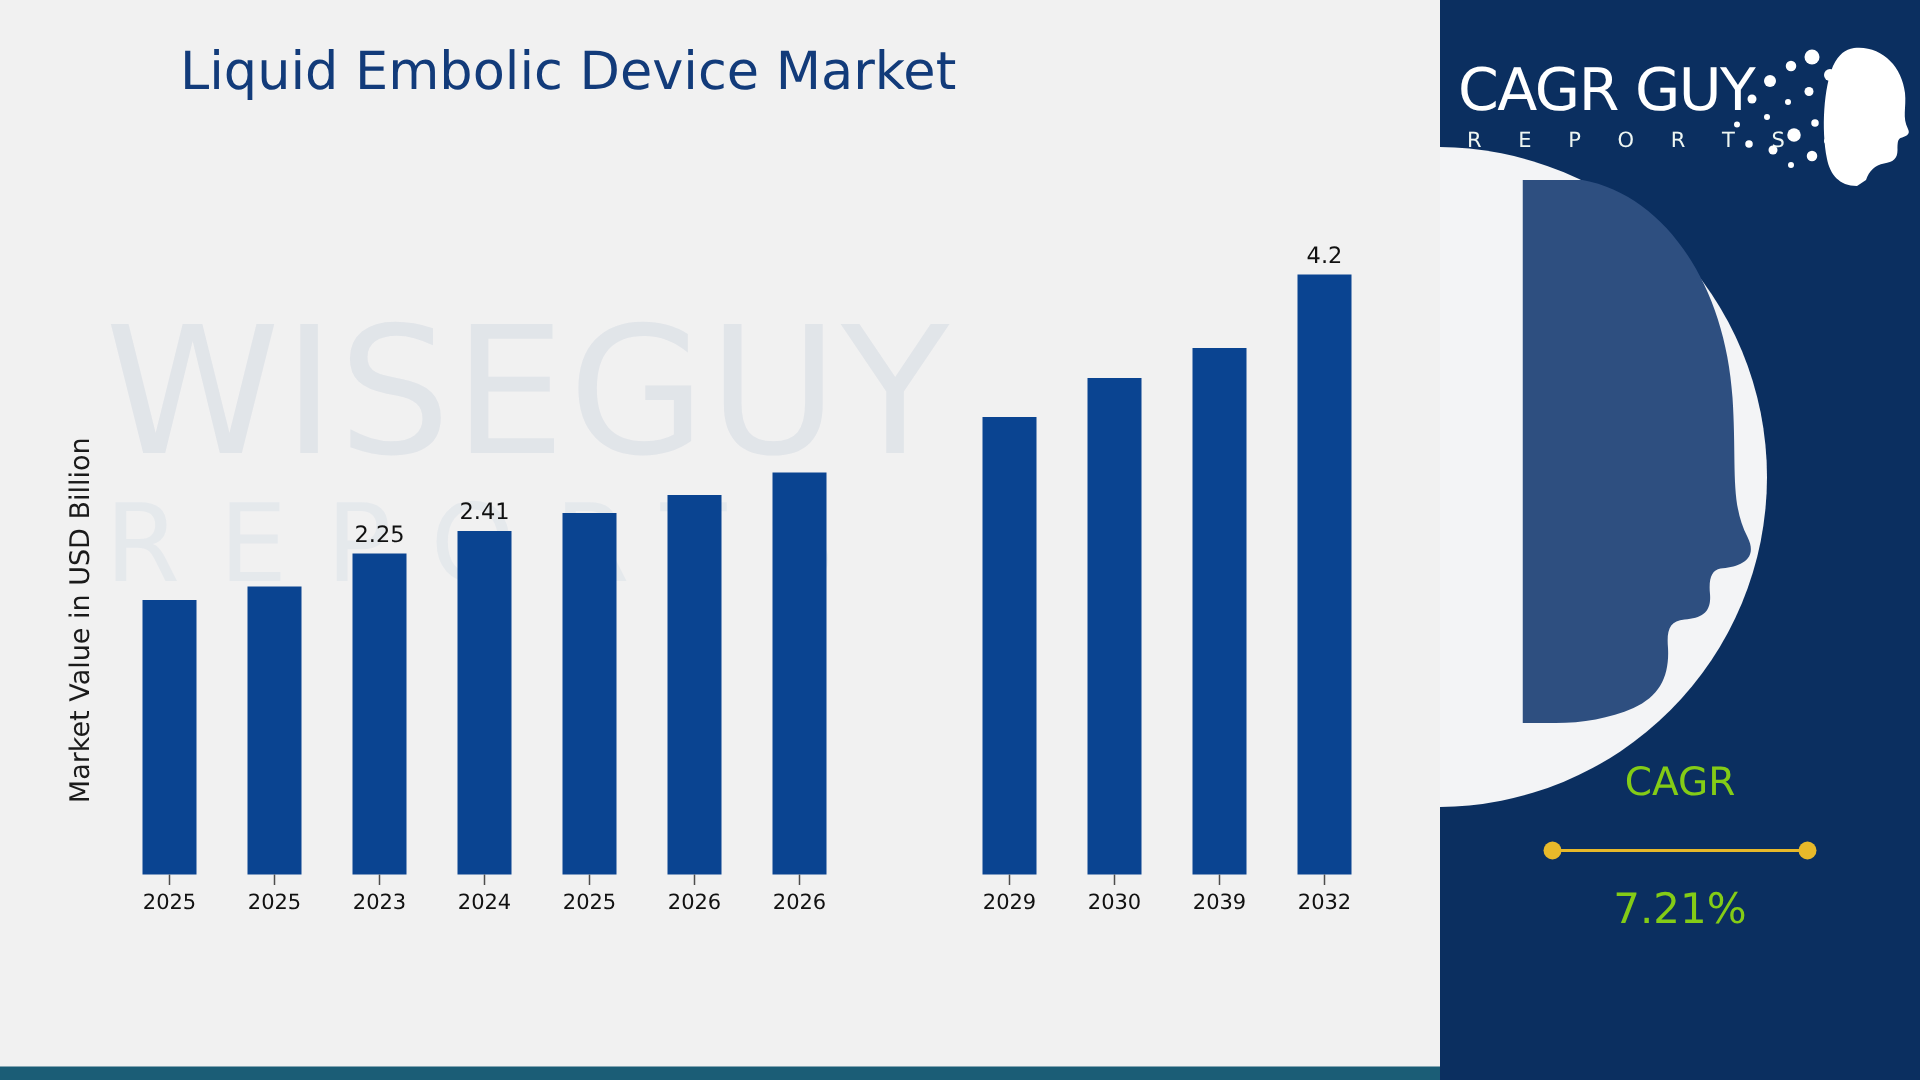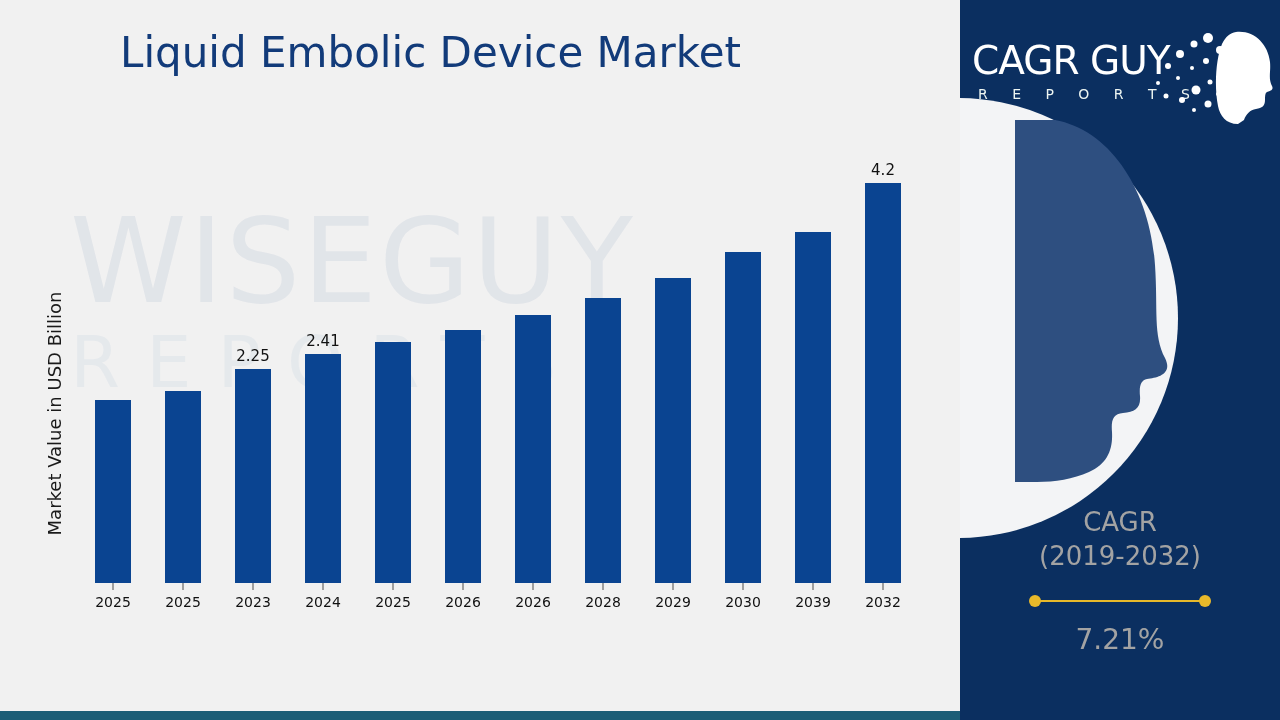--- a/index.html
+++ b/index.html
@@ -49,21 +49,21 @@
     line-height: 1.1;
     margin-top: 6px;
     opacity: .85;
   }
 
   
   #chart-title {
     position: absolute;
     left: 120px;
     top: 28px;
-    font-size: 42px;
+    font-size: 35px;
     color: #123b7a;
     font-family: "DejaVu Sans", sans-serif;
     white-space: nowrap;
   }
 
   
   #y-axis-title {
     position: absolute;
     left: -126px;
     top: 403px;
@@ -197,21 +197,21 @@
     height: 100px;
   }
 
   
   #cagr-block {
     position: absolute;
     left: 0;
     top: 505px;
     width: 320px;
     text-align: center;
-    color: #a3a3a3;
+    color: #84cc16;
   }
   #cagr-title {
     font-size: 26px;
     line-height: 34px;
   }
   #cagr-period {
     font-size: 26px;
     line-height: 34px;
   }
   #cagr-divider {
@@ -286,25 +286,20 @@
         </div>
         <div class="bar-slot" style="left: 350px; width: 70px;">
           <div class="bar" style="height: 253.138px; background: rgb(10, 68, 145);"></div>
           <div class="tick"></div>
           <div class="x-label">2026</div>
         </div>
         <div class="bar-slot" style="left: 420px; width: 70px;">
           <div class="bar" style="height: 268.365px; background: rgb(10, 68, 145);"></div>
           <div class="tick"></div>
           <div class="x-label">2026</div>
-        </div>
-        <div class="bar-slot" style="left: 490px; width: 70px;">
-          <div class="bar" style="height: 285.495px; background: rgb(10, 68, 145);"></div>
-          <div class="tick"></div>
-          <div class="x-label">2028</div>
         </div>
         <div class="bar-slot" style="left: 560px; width: 70px;">
           <div class="bar" style="height: 304.527px; background: rgb(10, 68, 145);"></div>
           <div class="tick"></div>
           <div class="x-label">2029</div>
         </div>
         <div class="bar-slot" style="left: 630px; width: 70px;">
           <div class="bar" style="height: 331.174px; background: rgb(10, 68, 145);"></div>
           <div class="tick"></div>
           <div class="x-label">2030</div>
@@ -355,21 +350,20 @@
           <circle cx="70" cy="22" r="4"></circle>
           <circle cx="72" cy="46" r="5"></circle>
           <circle cx="68" cy="66" r="2"></circle>
           <path d="M86 4 C104 2 118 16 120 34 C121 44 118 50 122 58 C124 62 120 63 117 64 C115 65 115 68 115 72 C115 78 112 80 106 81 C100 82 96 86 94 92 L88 96 C76 96 70 88 68 78 C64 58 66 30 72 16 C76 8 80 5 86 4 Z"></path>
         </g>
       </svg>
     </div>
 
     <div id="cagr-block">
       <div id="cagr-title">CAGR</div>
-      <div id="cagr-period">(2019-2032)</div>
       <div id="cagr-divider">
         <div class="dot left"></div>
         <div class="line"></div>
         <div class="dot right"></div>
       </div>
       <div id="cagr-value">7.21%</div>
     </div>
   </div>
 </div>
 

